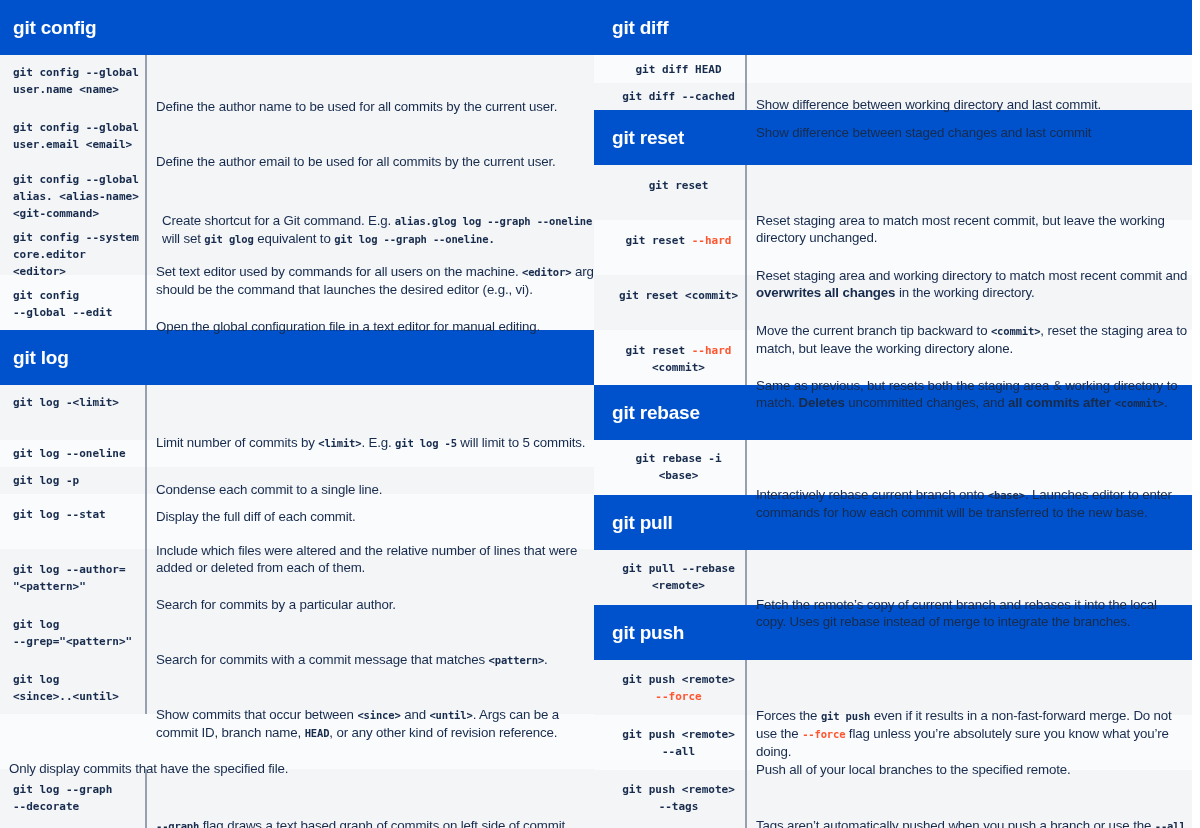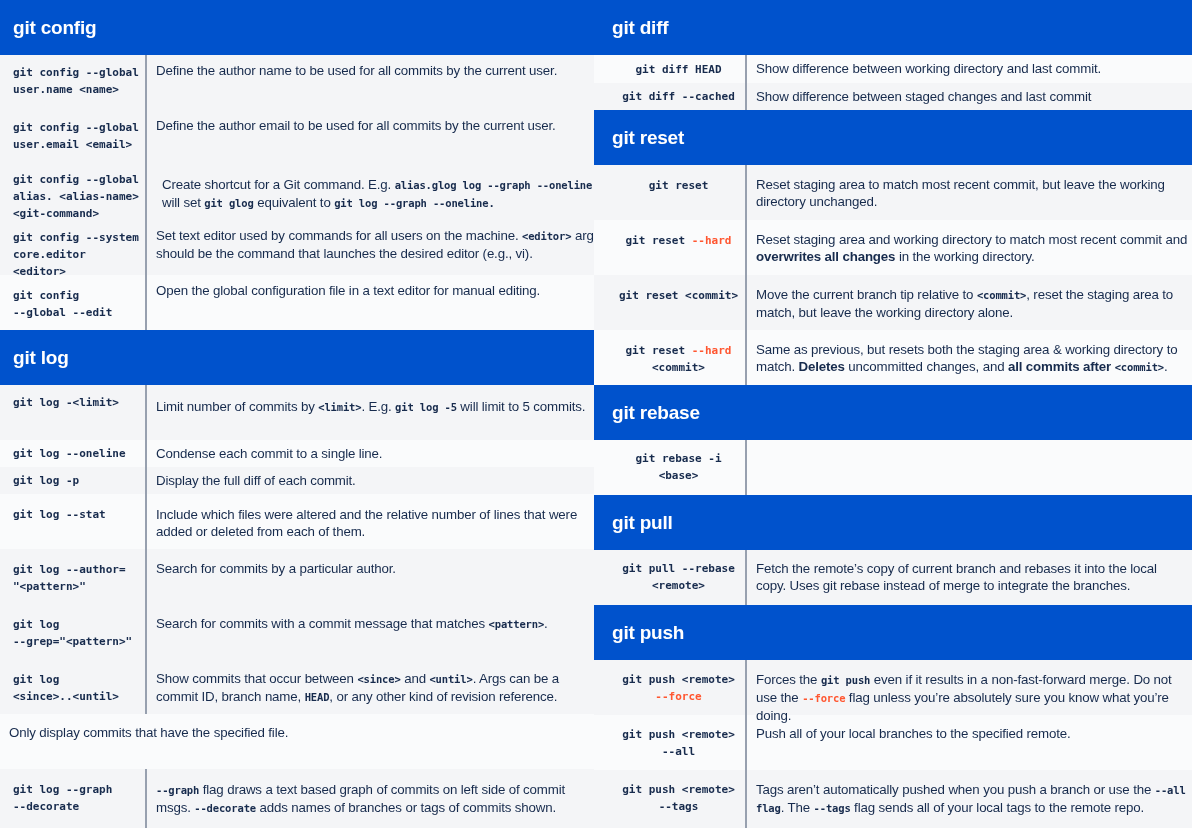--- a/index.html
+++ b/index.html
@@ -20,20 +20,21 @@
     width: 147px; flex-shrink: 0; align-self: stretch;
     border-right: 2px solid #97a0af;
     font-family: "DejaVu Sans Mono", "Liberation Mono", monospace;
     font-size: 11px; font-weight: bold; line-height: 17px;
     padding: 9px 0 0 13px; color: #172b4d; white-space: pre-line;
   }
   .col.right .cmd { width: 153px; padding-left: 18px; text-align: center; }
   .desc {
     flex: 1; padding: 7px 4px 0 9px; font-size: 13.3px; line-height: 17px; color: #172b4d;
     letter-spacing: -0.15px;
+    margin-top: 36px;
   }
   .desc.pad-more { padding-left: 15px; padding-top: 11px; }
   .desc.mid { padding-top: 3px; }
   .mono { font-family: "DejaVu Sans Mono", "Liberation Mono", monospace; font-size: 10.5px; font-weight: bold; text-align: center; }
   .red { color: #ff5630; }
   .bold { font-weight: bold; }
   .cmd.tight { padding-top: 6px; }
 </style>
 </head>
 <body>
@@ -136,33 +137,34 @@
   <div class="row" style="height:55px">
     <div class="cmd" style="padding-top:12px">git reset</div>
     <div class="desc" style="padding-top:11px">Reset staging area to match most recent commit, but leave the working directory unchanged.</div>
   </div>
   <div class="row alt" style="height:55px">
     <div class="cmd" style="padding-top:12px"><span>git reset </span><span class="red">--hard</span></div>
     <div class="desc" style="padding-top:11px"><span>Reset staging area and working directory to match most recent commit and </span><span class="bold">overwrites all changes</span><span> in the working directory.</span></div>
   </div>
   <div class="row" style="height:55px">
     <div class="cmd" style="padding-top:12px">git reset &lt;commit&gt;</div>
-    <div class="desc" style="padding-top:11px"><span>Move the current branch tip relative to </span><span class="mono">&lt;commit&gt;</span><span>, reset the staging area to match, but leave the working directory alone.</span></div>
+    <div class="desc" style="padding-top:11px"><span>Move the current branch tip backward to </span><span class="mono">&lt;commit&gt;</span><span>, reset the staging area to match, but leave the working directory alone.</span></div>
   </div>
   <div class="row alt" style="height:55px">
     <div class="cmd" style="padding-top:12px; white-space:normal"><span>git reset </span><span class="red">--hard</span><br><span>&lt;commit&gt;</span></div>
     <div class="desc" style="padding-top:11px"><span>Same as previous, but resets both the staging area &amp; working directory to match. </span><span class="bold">Deletes</span><span> uncommitted changes, and </span><span class="bold">all commits after</span><span> </span><span class="mono">&lt;commit&gt;</span><span>.</span></div>
   </div>
 
   <div class="section-header">
     <span>git rebase</span>
   </div>
   <div class="row alt" style="height:55px">
     <div class="cmd" style="padding-top:10px">git rebase -i
 &lt;base&gt;</div>
+    <div class="desc" style="padding-top:10px"><span>Interactively rebase current branch onto </span><span class="mono">&lt;base&gt;</span><span>. Launches editor to enter commands for how each commit will be transferred to the new base.</span></div>
   </div>
 
   <div class="section-header">
     <span>git pull</span>
   </div>
   <div class="row" style="height:55px">
     <div class="cmd" style="padding-top:10px">git pull --rebase
 &lt;remote&gt;</div>
     <div class="desc" style="padding-top:10px">Fetch the remote’s copy of current branch and rebases it into the local copy. Uses git rebase instead of merge to integrate the branches.</div>
   </div>

